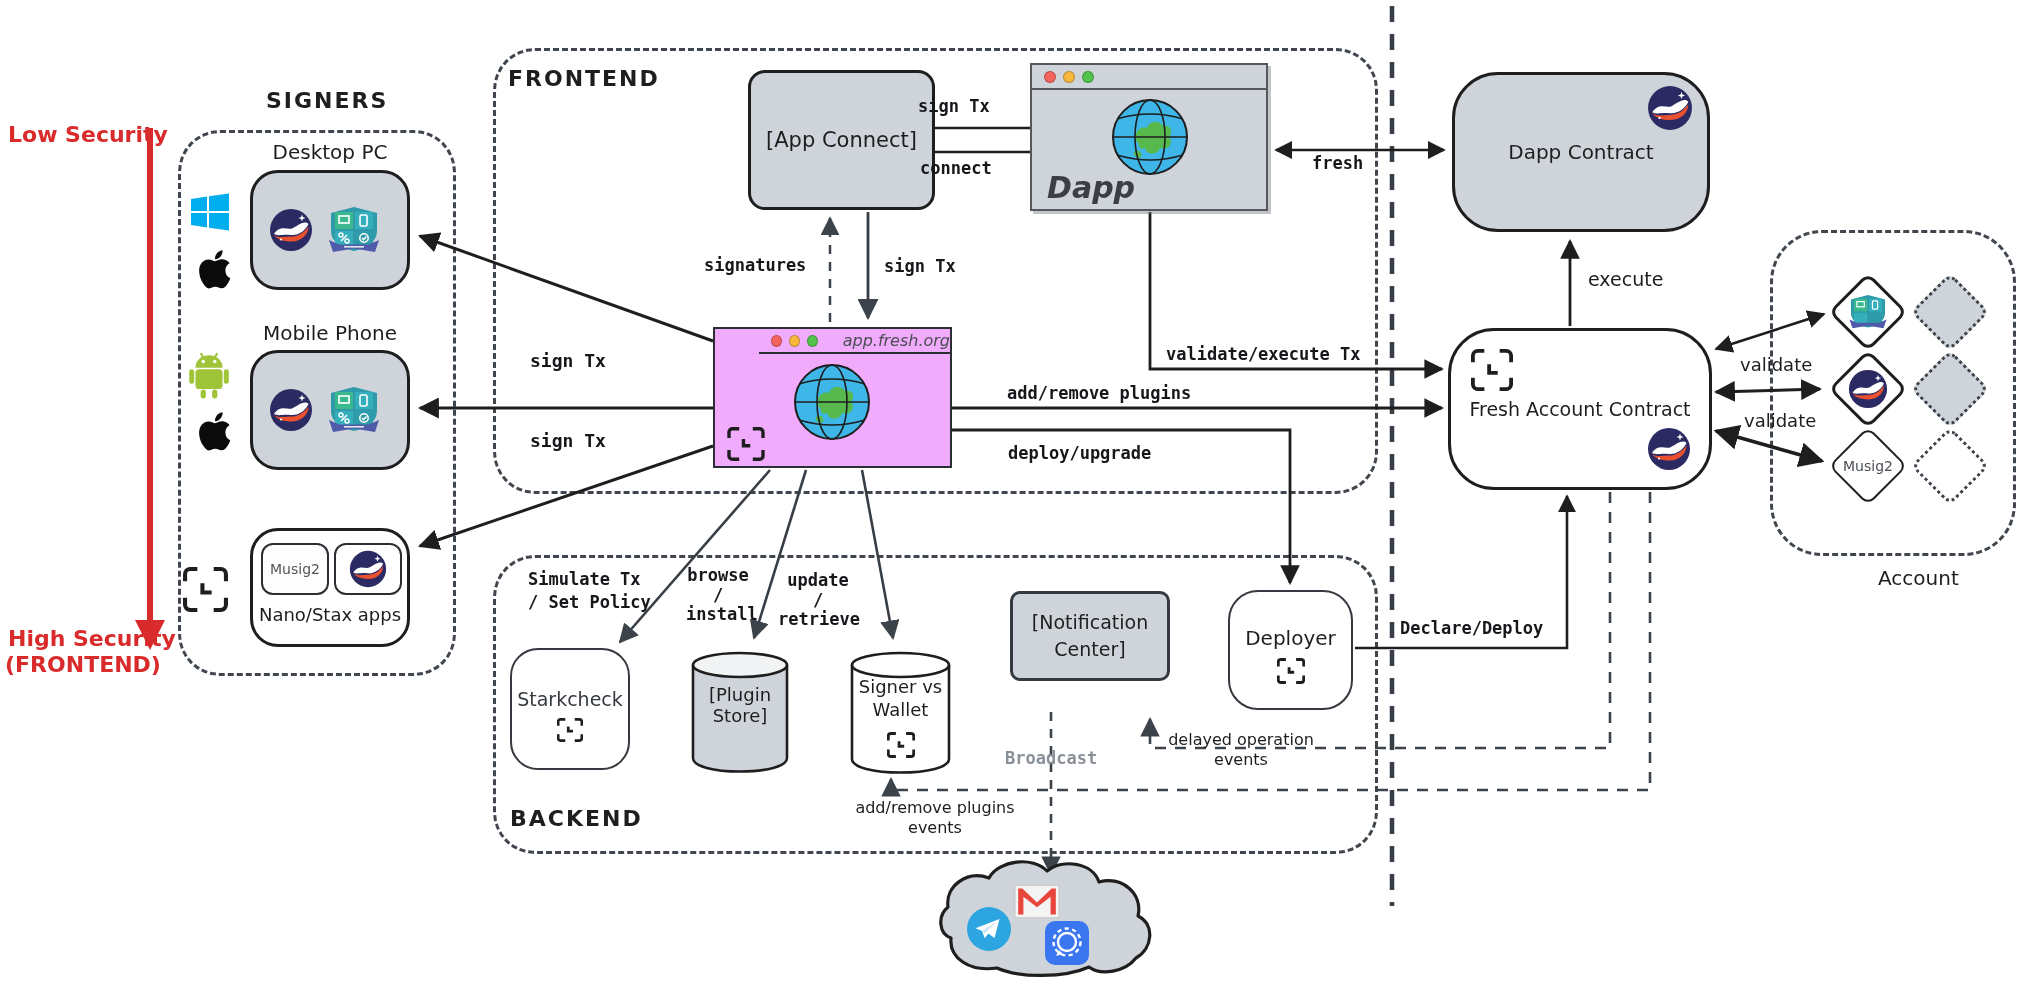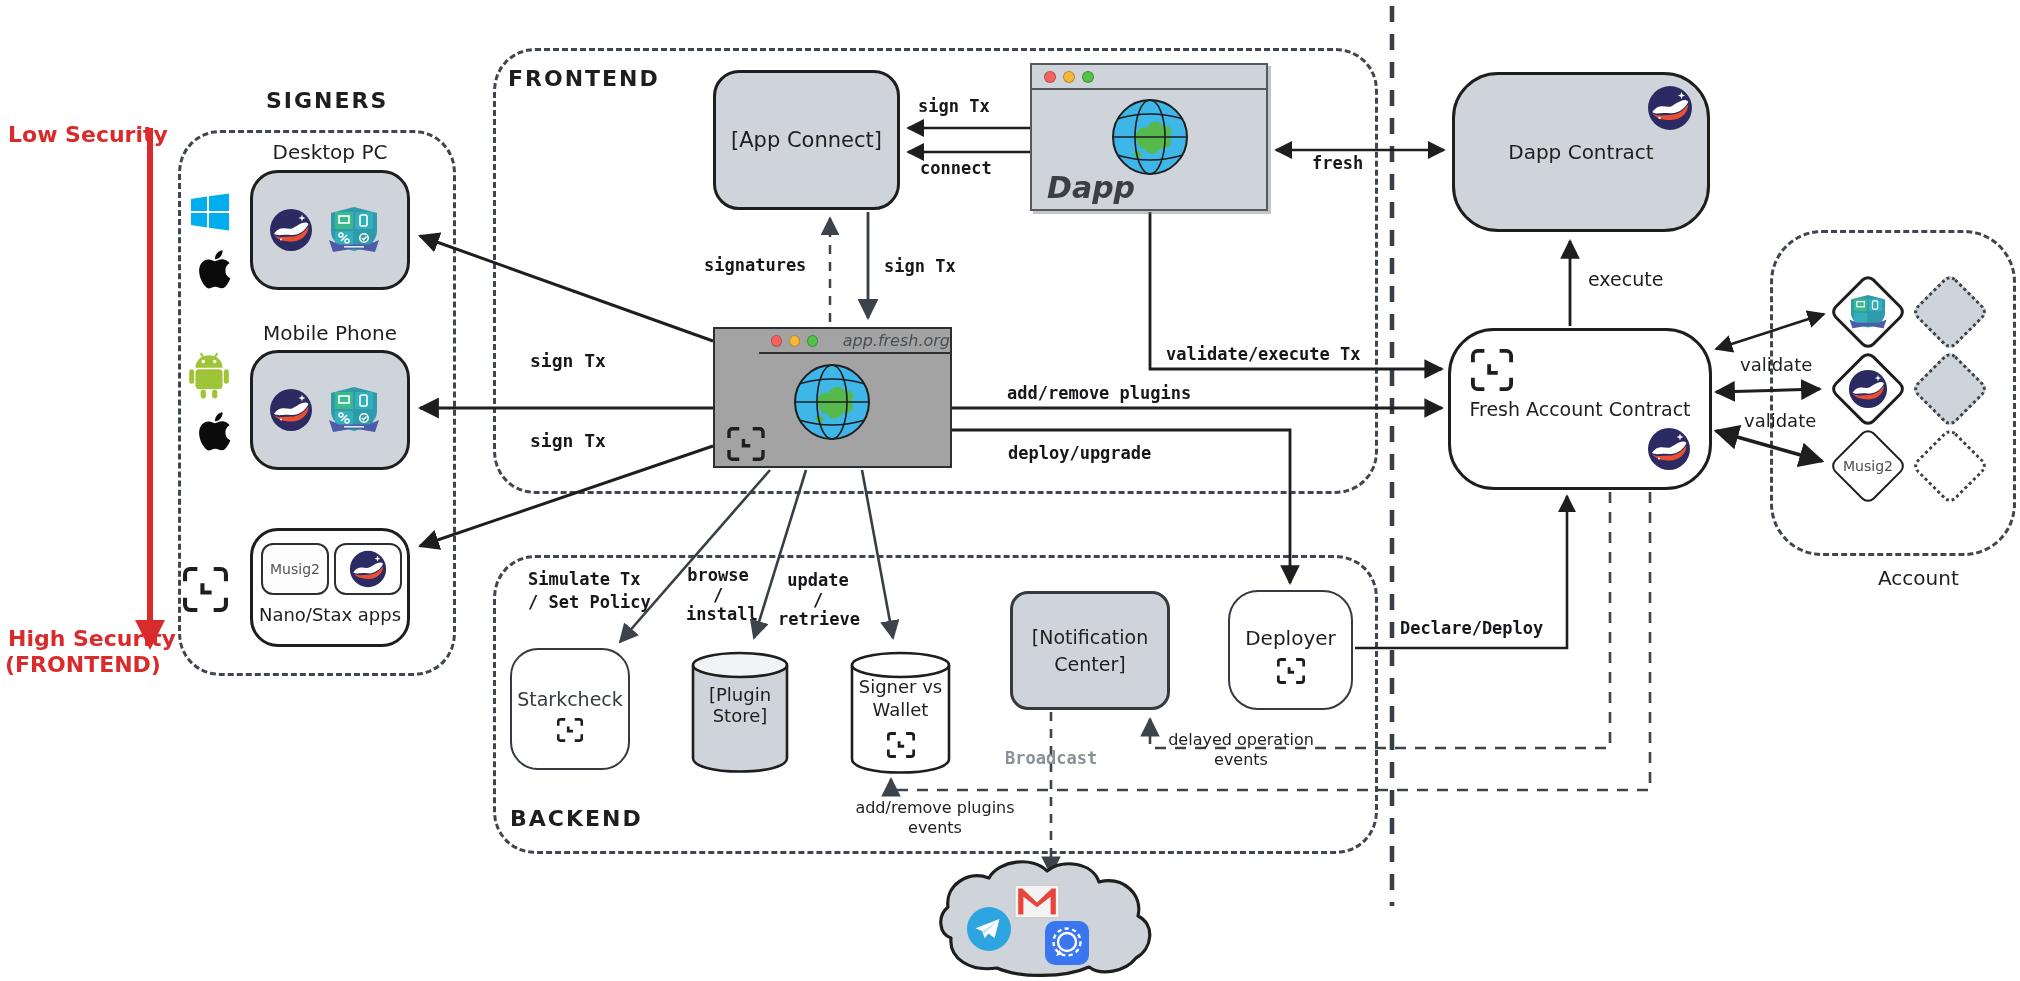--- a/index.html
+++ b/index.html
@@ -212,21 +212,21 @@
   <div class="abs node flexc" style="left:334px;top:543px;width:64px;height:48px;background:#fff;border:2px solid #2b2f33;border-radius:12px;">
     <svg width="38" height="38" viewBox="0 0 44 44">
       <circle cx="22" cy="22" r="21" fill="#2b2a63"></circle>
       <path d="M5,26 C12,16 19,23 24,20 C30,16.5 36,12 39.5,16 C37,22 29.5,28 21.5,27 C13.5,26 10,28.5 5,26 Z" fill="#ffffff"></path>
       <path d="M5,27 C10,30.5 16,28.6 22,28.6 C30,28.6 35.5,24 39.5,18.5 C39.5,26.5 32.5,33.5 22.8,33.5 C14,33.5 8.5,31.5 5,27 Z" fill="#e8502f"></path>
       <path d="M33,6.5 l0.9,2.6 2.6,0.9 -2.6,0.9 -0.9,2.6 -0.9,-2.6 -2.6,-0.9 2.6,-0.9 z" fill="#ffffff"></path>
     </svg>
   </div>
   <div class="abs hand node center" style="left:250px;top:604px;width:160px;font-size:18px;">Nano/Stax apps</div>
 
-  <div class="abs gray-box node flexc" style="left:713px;top:70px;width:187px;height:140px;border-radius:26px;">
+  <div class="abs gray-box node flexc" style="left:748px;top:70px;width:187px;height:140px;border-radius:17px;">
     <span class="hand" style="font-size:21px;">[App Connect]</span>
   </div>
 
   <div class="window node" style="left:1030px;top:63px;width:238px;height:148px;background:#ced4da;box-shadow:3px 3px 0 rgba(120,124,130,.45);">
     <div class="titlebar" style="background:#ced4da;">
       <div class="dot" style="background:#f4645f;"></div>
       <div class="dot" style="background:#f6b73c;"></div>
       <div class="dot" style="background:#52c24a;"></div>
     </div>
     <svg width="80" height="80" viewBox="0 0 80 80" style="position:absolute;left:78px;top:32px;">
@@ -234,21 +234,21 @@
       <path d="M28,46 C22,40 28,28 37,31 C39,24 49,22 53,29 C60,27 64,34 59,40 C64,45 59,54 50,51 C48,58 37,59 35,51 C29,53 30,50 28,46 Z" fill="#57b94c"></path>
       <path d="M24,55 C28,52 33,55 31,60 C27,62 23,59 24,55 Z" fill="#57b94c"></path>
       <ellipse cx="40" cy="40" rx="15" ry="37" fill="none" stroke="#1e1e1e" stroke-width="1.6"></ellipse>
       <line x1="3" y1="40" x2="77" y2="40" stroke="#1e1e1e" stroke-width="1.6"></line>
       <path d="M7,22 Q40,12 73,22" fill="none" stroke="#1e1e1e" stroke-width="1.6"></path>
       <path d="M7,58 Q40,68 73,58" fill="none" stroke="#1e1e1e" stroke-width="1.6"></path>
     </svg>
     <div class="hand" style="position:absolute;left:15px;top:105px;font-size:30px;font-weight:700;color:#3b3f44;">Dapp</div>
   </div>
 
-  <div class="window node" style="left:713px;top:327px;width:239px;height:141px;background:#a3a3a3;border-color:#2b2f33;padding-left:44px;">
+  <div class="window node" style="left:713px;top:327px;width:239px;height:141px;background:#f0abfc;border-color:#2b2f33;padding-left:44px;">
     <div class="titlebar" style="border-color:#2b2f33;">
       <div class="dot" style="background:#f4645f;"></div>
       <div class="dot" style="background:#f6b73c;"></div>
       <div class="dot" style="background:#52c24a;"></div>
       <span class="hand" style="font-size:16px;color:#4a4f54;margin-left:18px;">app.fresh.org</span>
     </div>
     <svg width="80" height="80" viewBox="0 0 80 80" style="position:absolute;left:77px;top:33px;">
       <circle cx="40" cy="40" r="37" fill="#3fb6e8" stroke="#1e1e1e" stroke-width="2"></circle>
       <path d="M28,46 C22,40 28,28 37,31 C39,24 49,22 53,29 C60,27 64,34 59,40 C64,45 59,54 50,51 C48,58 37,59 35,51 C29,53 30,50 28,46 Z" fill="#57b94c"></path>
       <path d="M24,55 C28,52 33,55 31,60 C27,62 23,59 24,55 Z" fill="#57b94c"></path>
@@ -363,21 +363,21 @@
       <g fill="none" stroke="#1e1e1e" stroke-width="4.5">
         <path d="M2,13 V6 a4,4 0 0 1 4,-4 h8"></path>
         <path d="M30,2 h8 a4,4 0 0 1 4,4 v7"></path>
         <path d="M42,27 v7 a4,4 0 0 1 -4,4 h-8"></path>
         <path d="M14,38 H6 a4,4 0 0 1 -4,-4 v-7"></path>
         <path d="M19,14 v8 h8"></path>
       </g>
     </svg>
   </div>
 
-  <div class="abs gray-box node flexc" style="left:1010px;top:591px;width:160px;height:119px;border-radius:18px;border-color:#343a40;">
+  <div class="abs gray-box node flexc" style="left:1010px;top:591px;width:160px;height:90px;border-radius:10px;border-color:#343a40;">
     <div class="hand center" style="font-size:19px;width:130px;line-height:1.4;">[Notification Center]</div>
   </div>
 
   <div class="abs white-box node" style="left:1228px;top:590px;width:125px;height:120px;border-radius:30px;border-color:#343a40;border-width:2.5px;">
     <div class="hand center" style="margin-top:34px;font-size:20px;">Deployer</div>
     <svg width="28" height="26" viewBox="0 0 44 40" style="display:block;margin:8px auto 0;">
       <g fill="none" stroke="#1e1e1e" stroke-width="4.5">
         <path d="M2,13 V6 a4,4 0 0 1 4,-4 h8"></path>
         <path d="M30,2 h8 a4,4 0 0 1 4,4 v7"></path>
         <path d="M42,27 v7 a4,4 0 0 1 -4,4 h-8"></path>

